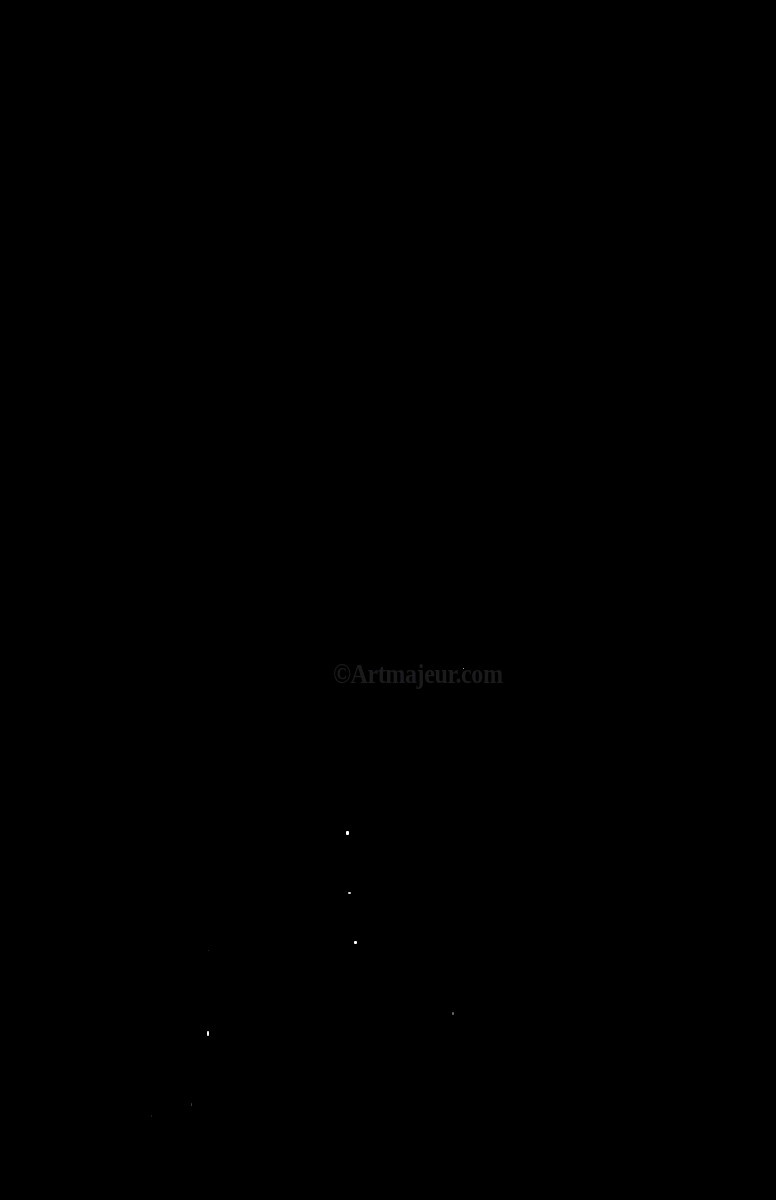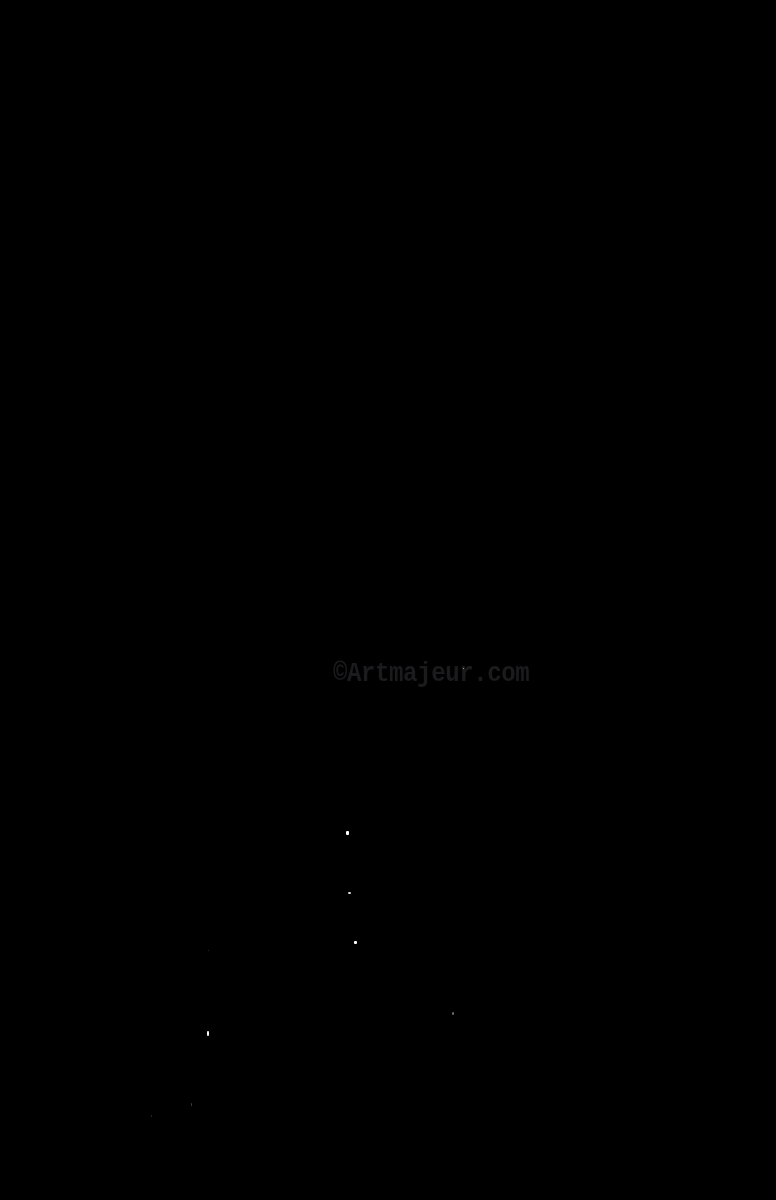--- a/index.html
+++ b/index.html
@@ -5,21 +5,21 @@
   html, body {
     margin: 0;
     padding: 0;
     background: #000000;
   }
   .canvas {
     position: relative;
     width: 664px;
     height: 1200px;
     overflow: hidden;
-    font-family: Liberation Mono, monospace;
+    font-family: Liberation Serif, serif;
   }
   .artwork {
     position: absolute;
     inset: 0;
     background: #000000;
   }
   .watermark {
     position: absolute;
     left: 333px;
     top: 660px;

